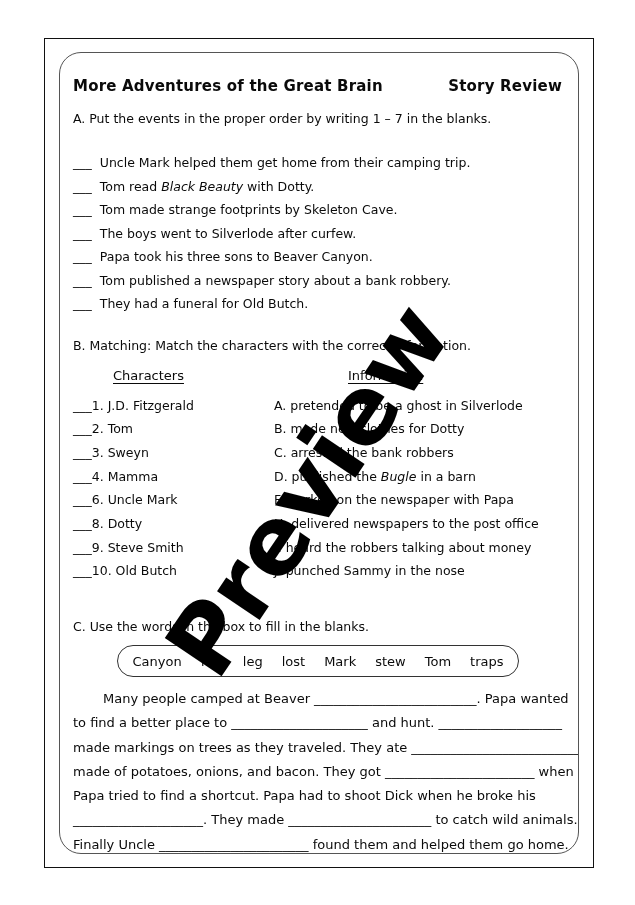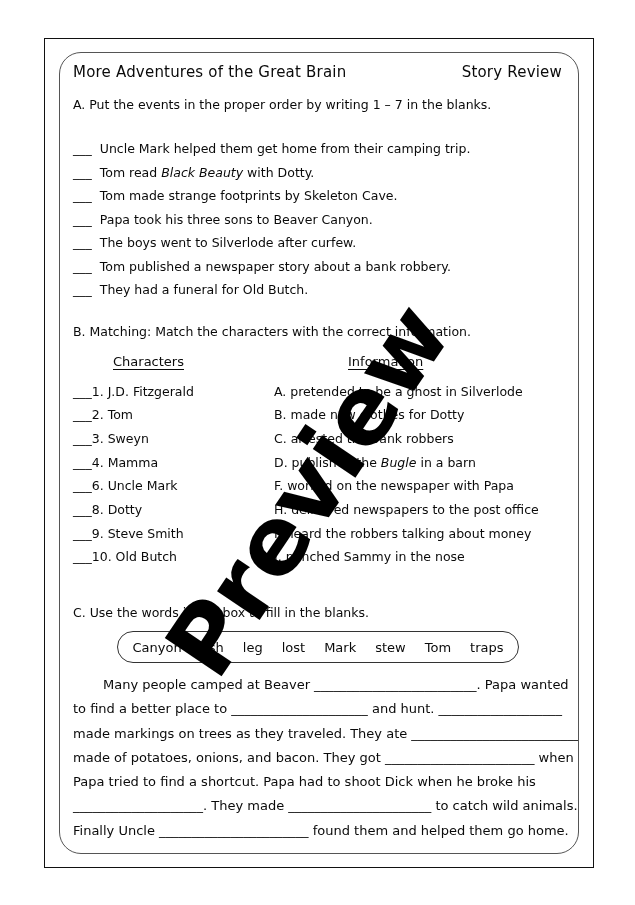--- a/index.html
+++ b/index.html
@@ -10,21 +10,21 @@
   .outer {
     position:absolute; left:44px; top:38px; width:550px; height:830px;
     border:1.5px solid #111; box-sizing:border-box; background:#ffffff;
   }
   .frame {
     position:absolute; left:14px; top:13px; right:14px; bottom:13px;
     border:1.2px solid #555; border-radius:22px; box-sizing:border-box;
     padding:8px 16px 0 13px; overflow:hidden;
   }
   .titlebar { display:flex; justify-content:space-between; align-items:flex-start;
-    font-weight:normal; font-size:15px; letter-spacing:0.2px; margin-top:2px; }
+    font-weight:bold; font-size:15px; letter-spacing:0.2px; margin-top:16px; }
   .heading { font-size:12.5px; white-space:nowrap; }
   .h-a { margin-top:16px; }
   .rows-a { margin-top:25px; }
   .row-a { height:23.5px; line-height:23.5px; font-size:12.5px; white-space:nowrap; }
   .row-a .blank { margin-right:8px; }
   .h-b { margin-top:22px; }
   .b-heads { display:flex; margin-top:15px; font-size:13px; }
   .b-heads .ch { flex:0 0 201px; box-sizing:border-box; padding-left:40px; }
   .b-heads .inf { padding-left:74px; }
   .b-heads span u { text-underline-offset:3px; }
@@ -61,22 +61,22 @@
         <span>More Adventures of the Great Brain</span>
         <span>Story Review</span>
       </div>
 
       <div class="heading h-a">A. Put the events in the proper order by writing 1 – 7 in the blanks.</div>
 
       <div class="rows-a">
         <div class="row-a"><span class="blank">___</span><span>Uncle Mark helped them get home from their camping trip.</span><i></i><span></span></div>
         <div class="row-a"><span class="blank">___</span><span>Tom read </span><i>Black Beauty</i><span> with Dotty.</span></div>
         <div class="row-a"><span class="blank">___</span><span>Tom made strange footprints by Skeleton Cave.</span><i></i><span></span></div>
+        <div class="row-a"><span class="blank">___</span><span>The boys went to Silverlode after curfew.</span><i></i><span></span></div>
         <div class="row-a"><span class="blank">___</span><span>Papa took his three sons to Beaver Canyon.</span><i></i><span></span></div>
-        <div class="row-a"><span class="blank">___</span><span>The boys went to Silverlode after curfew.</span><i></i><span></span></div>
         <div class="row-a"><span class="blank">___</span><span>Tom published a newspaper story about a bank robbery.</span><i></i><span></span></div>
         <div class="row-a"><span class="blank">___</span><span>They had a funeral for Old Butch.</span><i></i><span></span></div>
       </div>
 
       <div class="heading h-b">B. Matching: Match the characters with the correct information.</div>
 
       <div class="b-heads">
         <span class="ch"><u>Characters</u></span>
         <span class="inf"><u>Information</u></span>
       </div>

